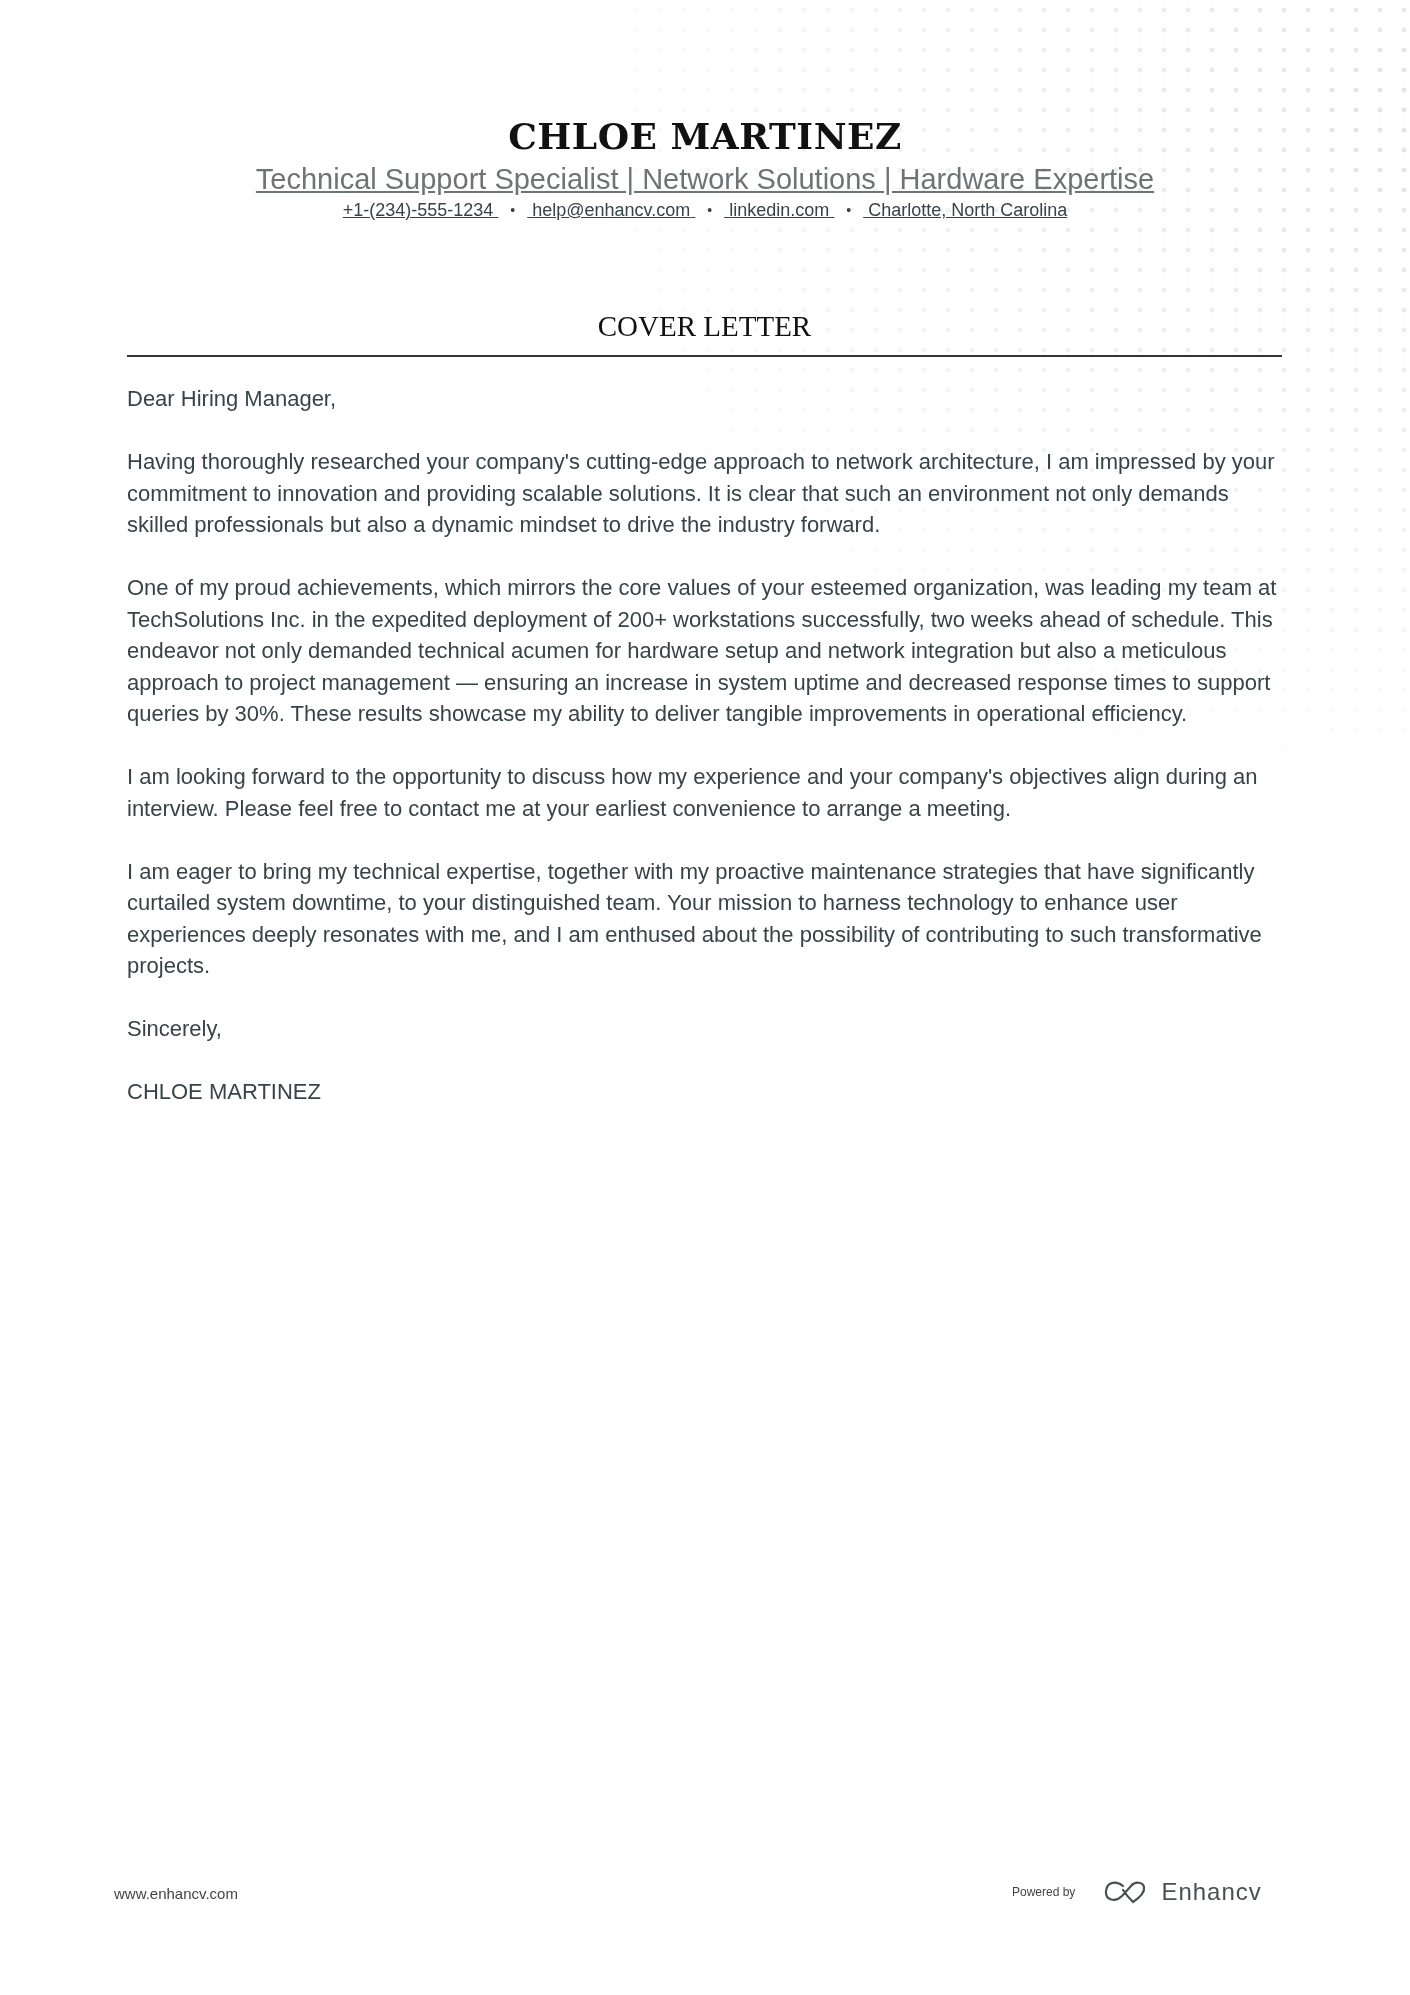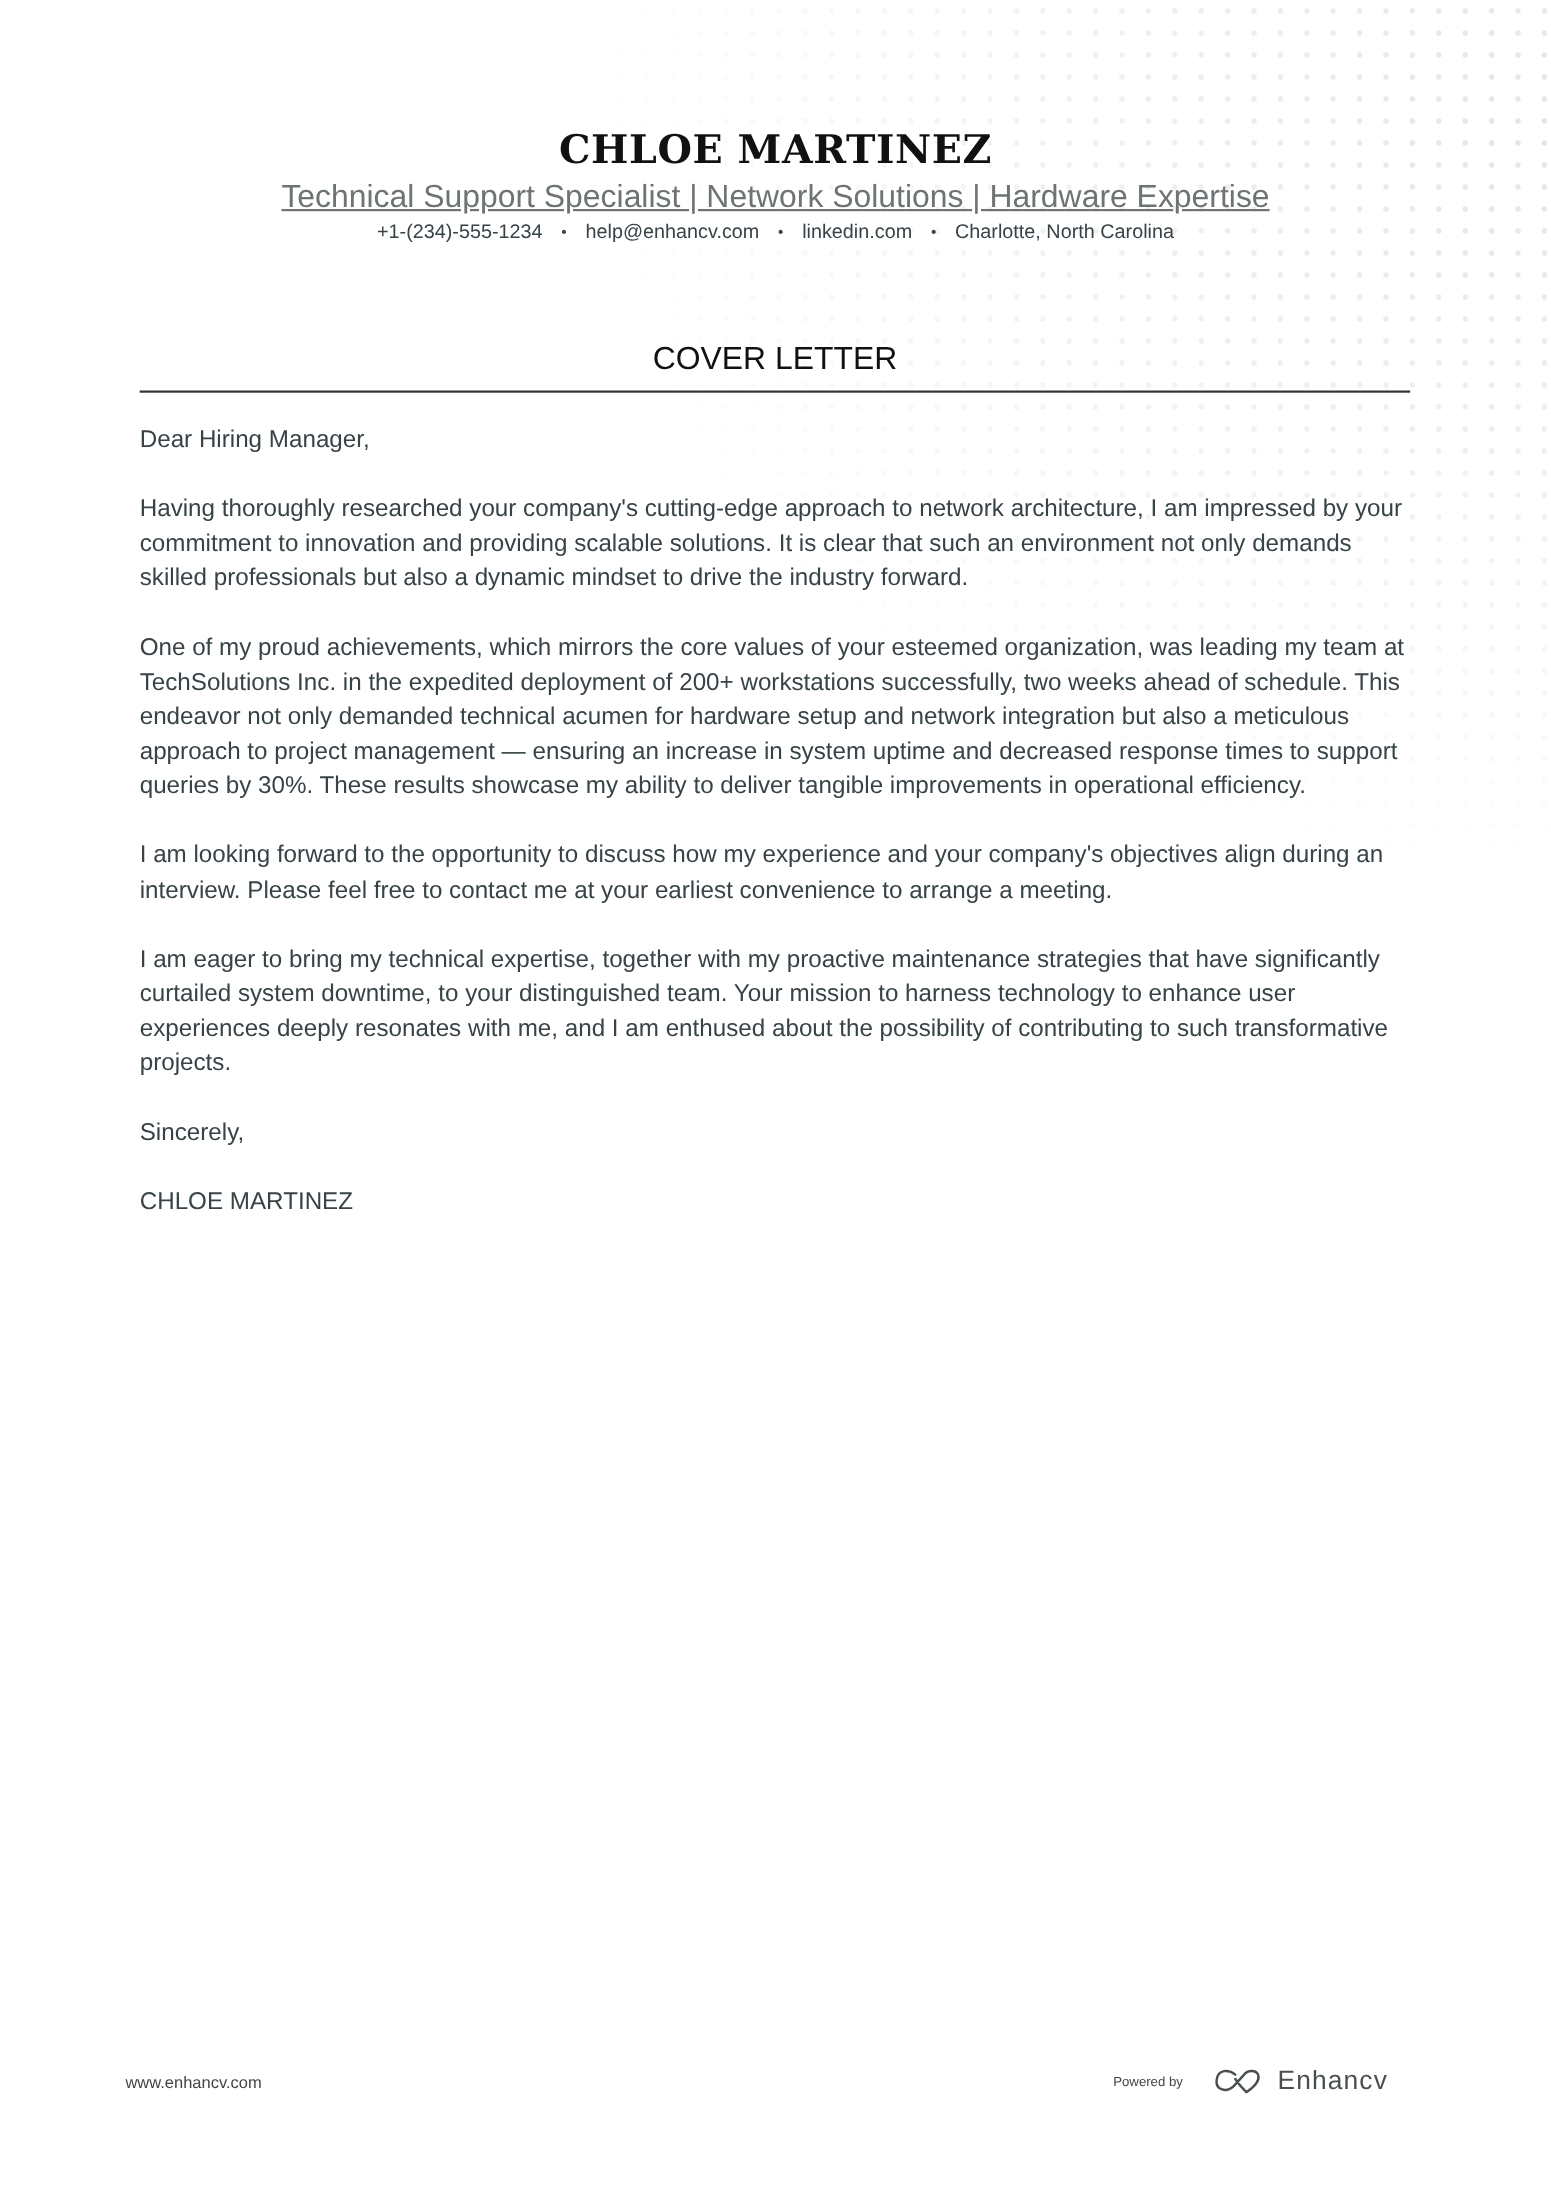--- a/index.html
+++ b/index.html
@@ -18,25 +18,25 @@
       pointer-events: none;
     }
     .page { position: absolute; left: 0; top: 0; width: 1394px; height: 1995px; }
     .header { position: absolute; left: 0; top: 112px; width: 1410px; text-align: center; }
     .name {
       font-family: "DejaVu Serif", "Liberation Serif", serif; font-weight: bold;
       font-size: 36px; color: #111; letter-spacing: 0.5px; line-height: 48px;
       margin: 0;
     }
     .title { font-size: 29px; color: #6e7476; line-height: 38px; margin-top: 0px; text-decoration: underline; }
-    .contacts { font-size: 18px; color: #384347; line-height: 24px; margin-top: 0px; }
+    .contacts { font-size: 18px; color: #384347; line-height: 24px; margin-top: 0px; text-decoration: underline; }
     .contacts .sep { display: inline-block; margin: 0 12px; font-size: 14px; vertical-align: 1px; }
     .section-head {
       position: absolute; left: 127px; top: 306px; width: 1155px; text-align: center;
-      font-family: Liberation Sans, sans-serif;
+      font-family: Liberation Serif, serif;
       font-size: 29px; color: #111; line-height: 40px;
     }
     .rule { position: absolute; left: 127px; top: 355px; width: 1155px; height: 2px; background: #333; }
     .body { position: absolute; left: 127px; top: 383px; width: 1160px; font-size: 22px; line-height: 31.5px; color: #384347; }
     .body p { margin: 0 0 31.5px 0; }
     .footer-left { position: absolute; left: 114px; top: 1885px; font-size: 15px; color: #444; }
     .footer-right { position: absolute; left: 1012px; top: 1878px; display: flex; align-items: center; }
     .powered { font-size: 12px; color: #444; margin-right: 28px; }
     .logo-icon { width: 46px; height: 24px; margin-right: 12px; }
     .brand { font-size: 24px; color: #4a4f52; letter-spacing: 1px; font-weight: 300; }

